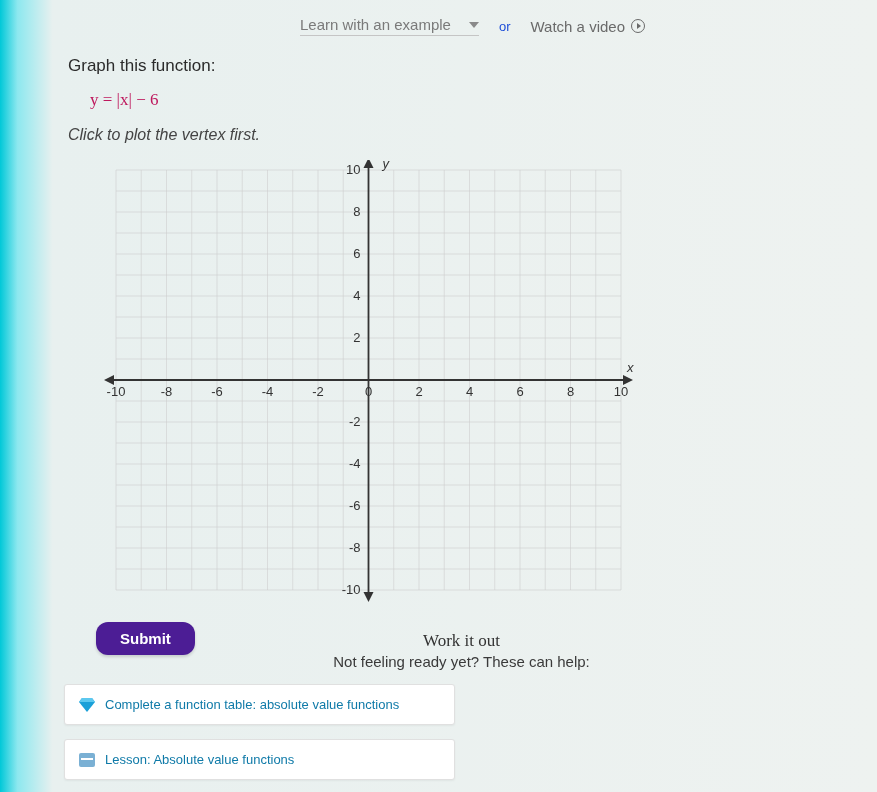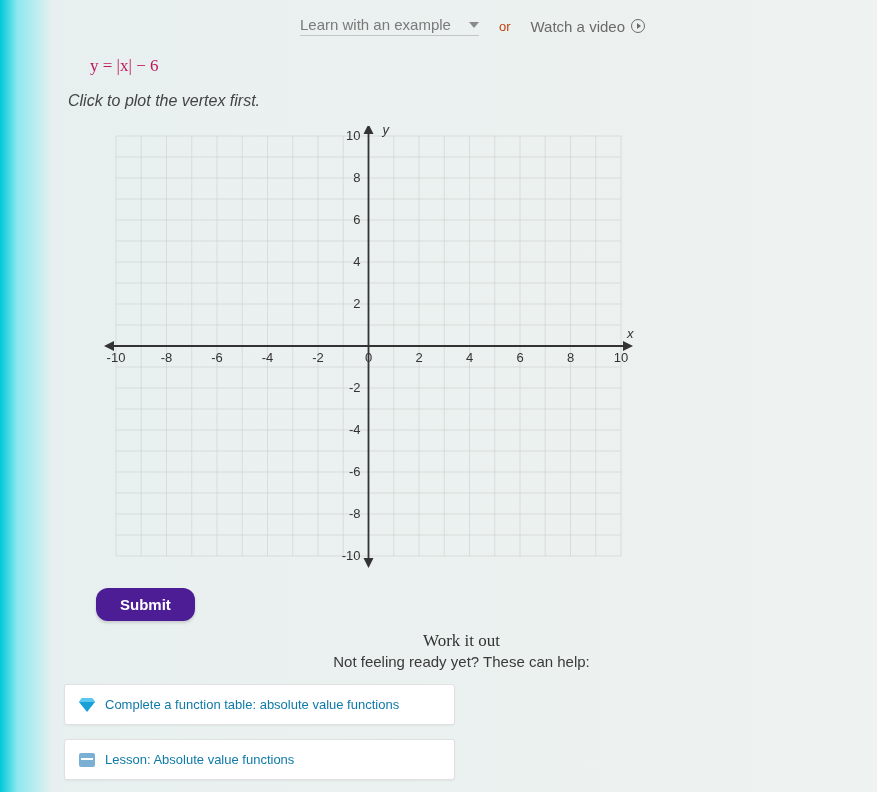--- a/index.html
+++ b/index.html
@@ -21,21 +21,21 @@
     padding: 6px 0 20px 0;
     color: #7a7a7a;
     font-size: 15px;
   }
   .top-links .learn {
     display: flex; align-items: center; gap: 18px;
     border-bottom: 1px solid #c5c5c5;
     padding-bottom: 2px;
     cursor: pointer;
   }
-  .top-links .or { font-size: 13px; color: #c2410c; }
+  .top-links .or { font-size: 13px; color: #1d4ed8; }
   .top-links .watch { display: flex; align-items: center; gap: 6px; cursor: pointer; color:#6a6a6a;}
   .chev-down {
     width: 0; height: 0;
     border-left: 5px solid transparent;
     border-right: 5px solid transparent;
     border-top: 6px solid #8a8a8a;
     display: inline-block;
   }
   .play-circ {
     width: 14px; height: 14px; border: 1.5px solid #6a6a6a; border-radius: 50%;
@@ -135,20 +135,21 @@
     </div>
     <span class="or">or</span>
     <div class="watch">
       <span>Watch a video</span>
       <span class="play-circ">
           <span class="play-tri"></span>
         </span>
     </div>
   </div>
 
+  <div class="prompt-title">Graph this function:</div>
   <div class="equation">y = |x| − 6</div>
   <div class="instruction">Click to plot the vertex first.</div>
 
   <div class="graph-wrap">
     <svg id="chart" width="545" height="450" viewBox="0 0 545 450">
         <line x1="20" y1="430" x2="20" y2="10" stroke="#cfcfcf" stroke-width="0.6"></line>
         <line x1="45.25" y1="430" x2="45.25" y2="10" stroke="#cfcfcf" stroke-width="0.6"></line>
         <line x1="70.5" y1="430" x2="70.5" y2="10" stroke="#cfcfcf" stroke-width="0.6"></line>
         <line x1="95.75" y1="430" x2="95.75" y2="10" stroke="#cfcfcf" stroke-width="0.6"></line>
         <line x1="121" y1="430" x2="121" y2="10" stroke="#cfcfcf" stroke-width="0.6"></line>

